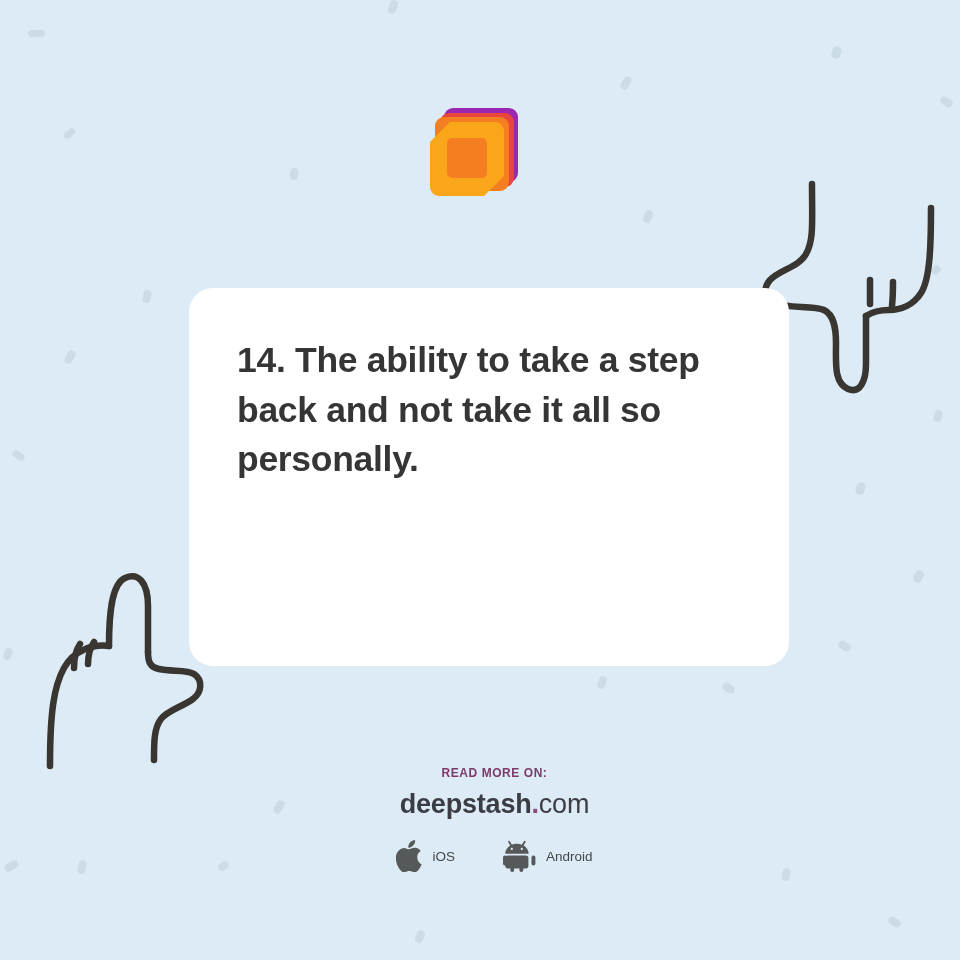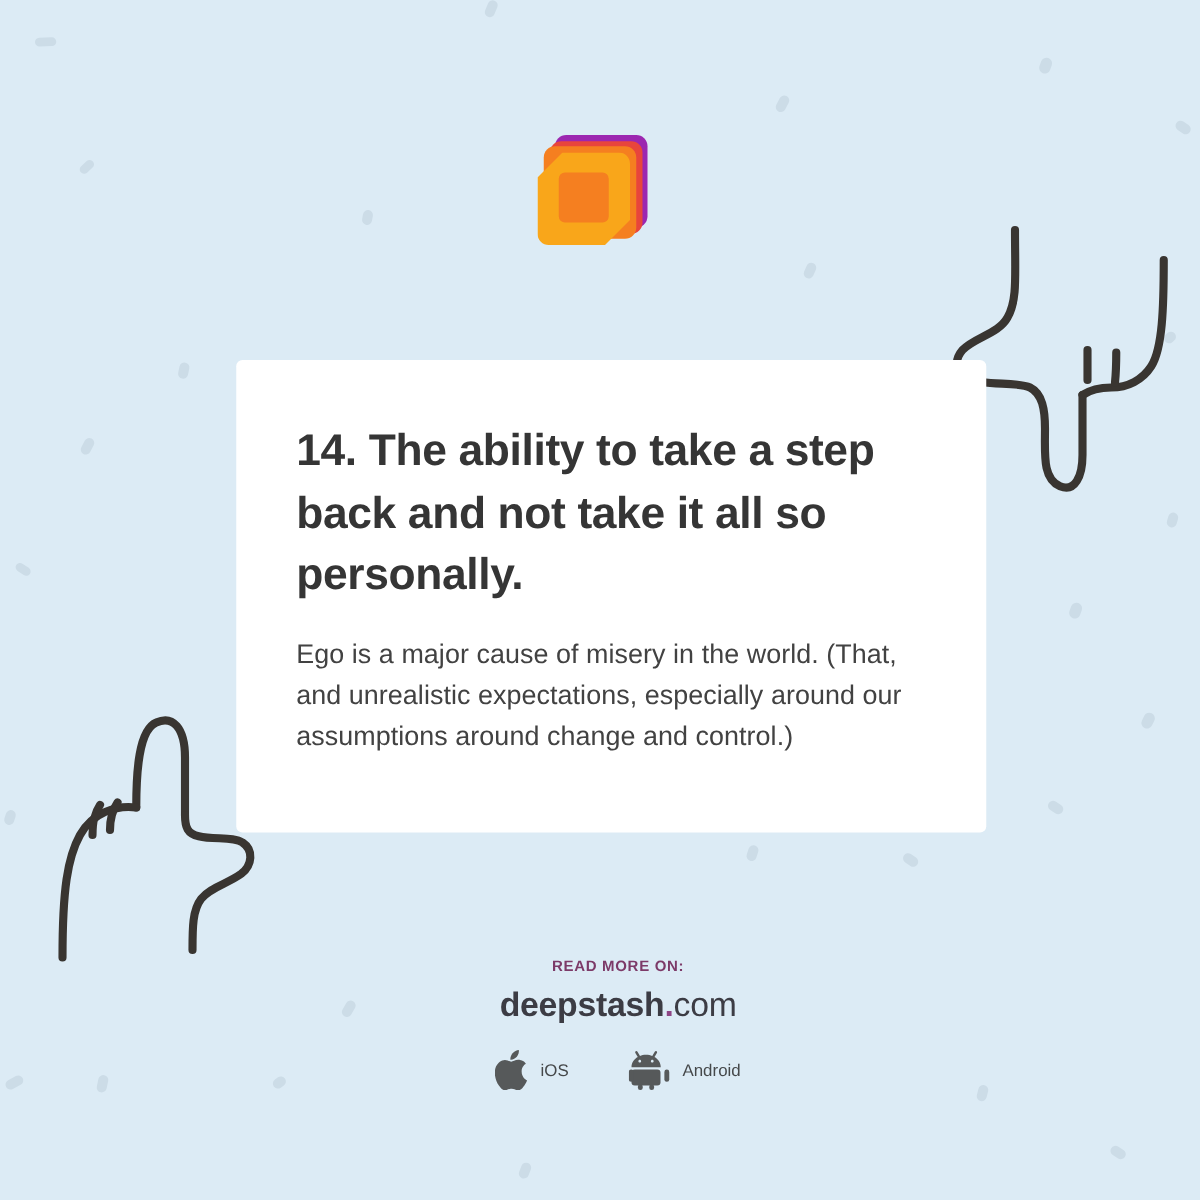--- a/index.html
+++ b/index.html
@@ -42,21 +42,21 @@
   .logo-front{
     position:absolute; left:0; top:14px; width:74px; height:74px;
   }
 
   
   #card{
     position:absolute;
     left:189px; top:288px;
     width:600px; height:378px;
     background:#ffffff;
-    border-radius:5px;
+    border-radius:24px;
     padding:48px 50px 0 48px;
   }
   #card-heading{
     font-size:35.5px;
     font-weight:bold;
     line-height:1.40;
     letter-spacing:-0.3px;
     color:#353535;
   }
   #card-body{
@@ -167,21 +167,20 @@
     <div class="logo-layer logo-l2"></div>
     <div class="logo-layer logo-l3"></div>
     <svg class="logo-front" viewBox="0 0 74 74">
       <path d="M20 0 H65 A9 9 0 0 1 74 9 V54 L54 74 H9 A9 9 0 0 1 0 65 V20 Z
                M17 21 A5 5 0 0 1 22 16 H52 A5 5 0 0 1 57 21 V51 A5 5 0 0 1 52 56 H22 A5 5 0 0 1 17 51 Z" fill="#f9a61a" fill-rule="evenodd"></path>
     </svg>
   </div>
 
   <div id="card">
     <div id="card-heading">14. The ability to take a step back and not take it all so personally.</div>
-    <div id="card-body">Ego is a major cause of misery in the world. (That, and unrealistic expectations, especially around our assumptions around change and control.)</div>
   </div>
 
   <div id="footer">
     <div id="read-more">READ MORE ON:</div>
 
     <div id="wordmark">
       <span class="ds-name">deepstash</span><span class="ds-dot">.</span><span class="ds-tld">com</span>
     </div>
 
     <div id="stores">

